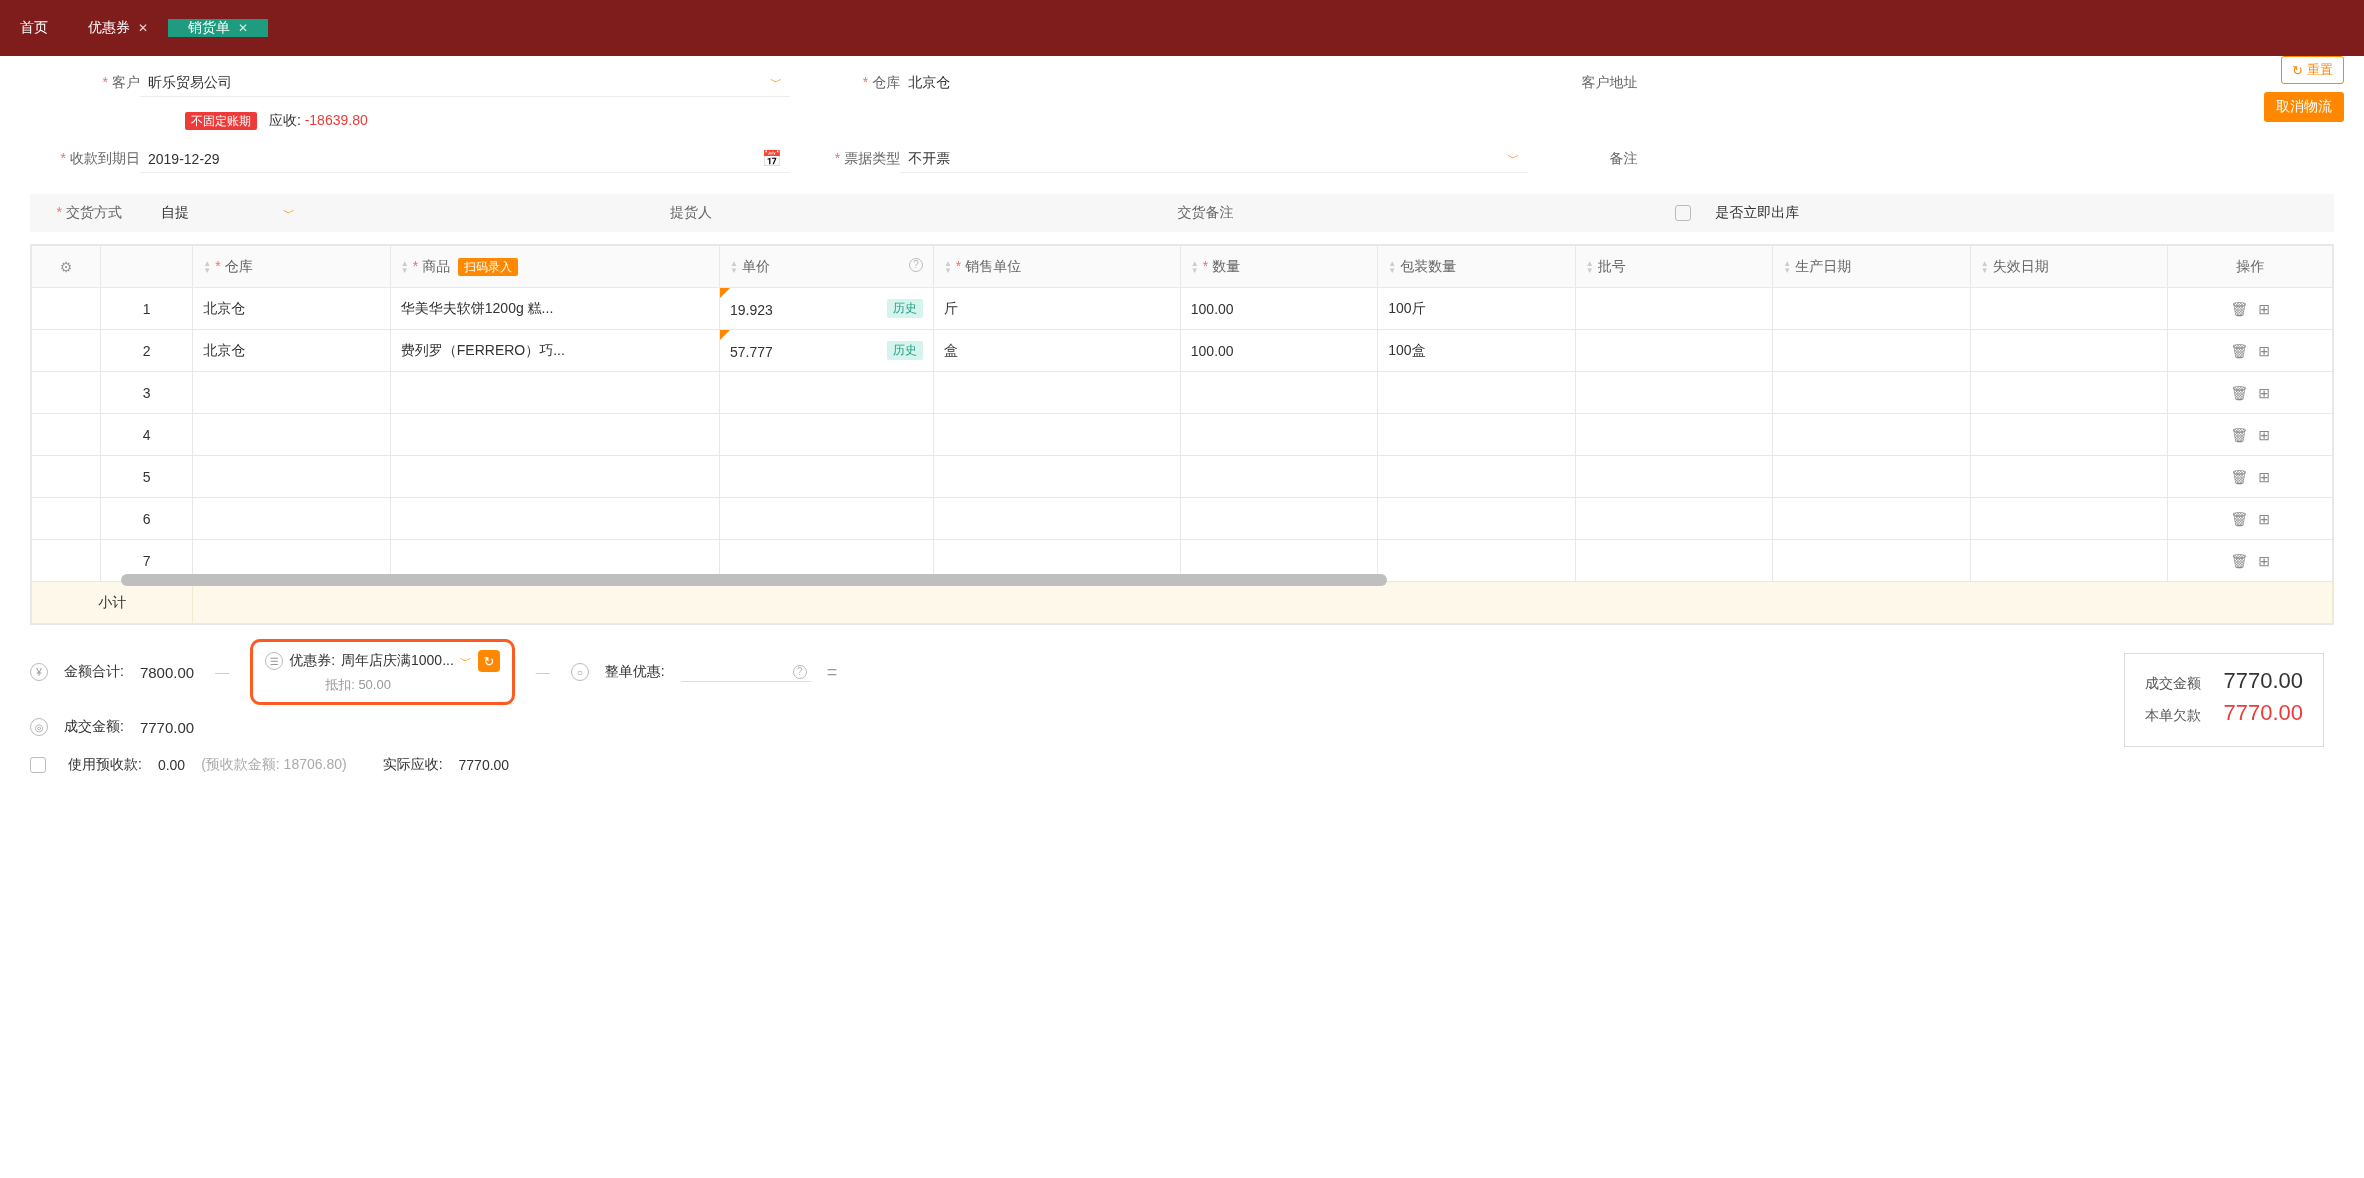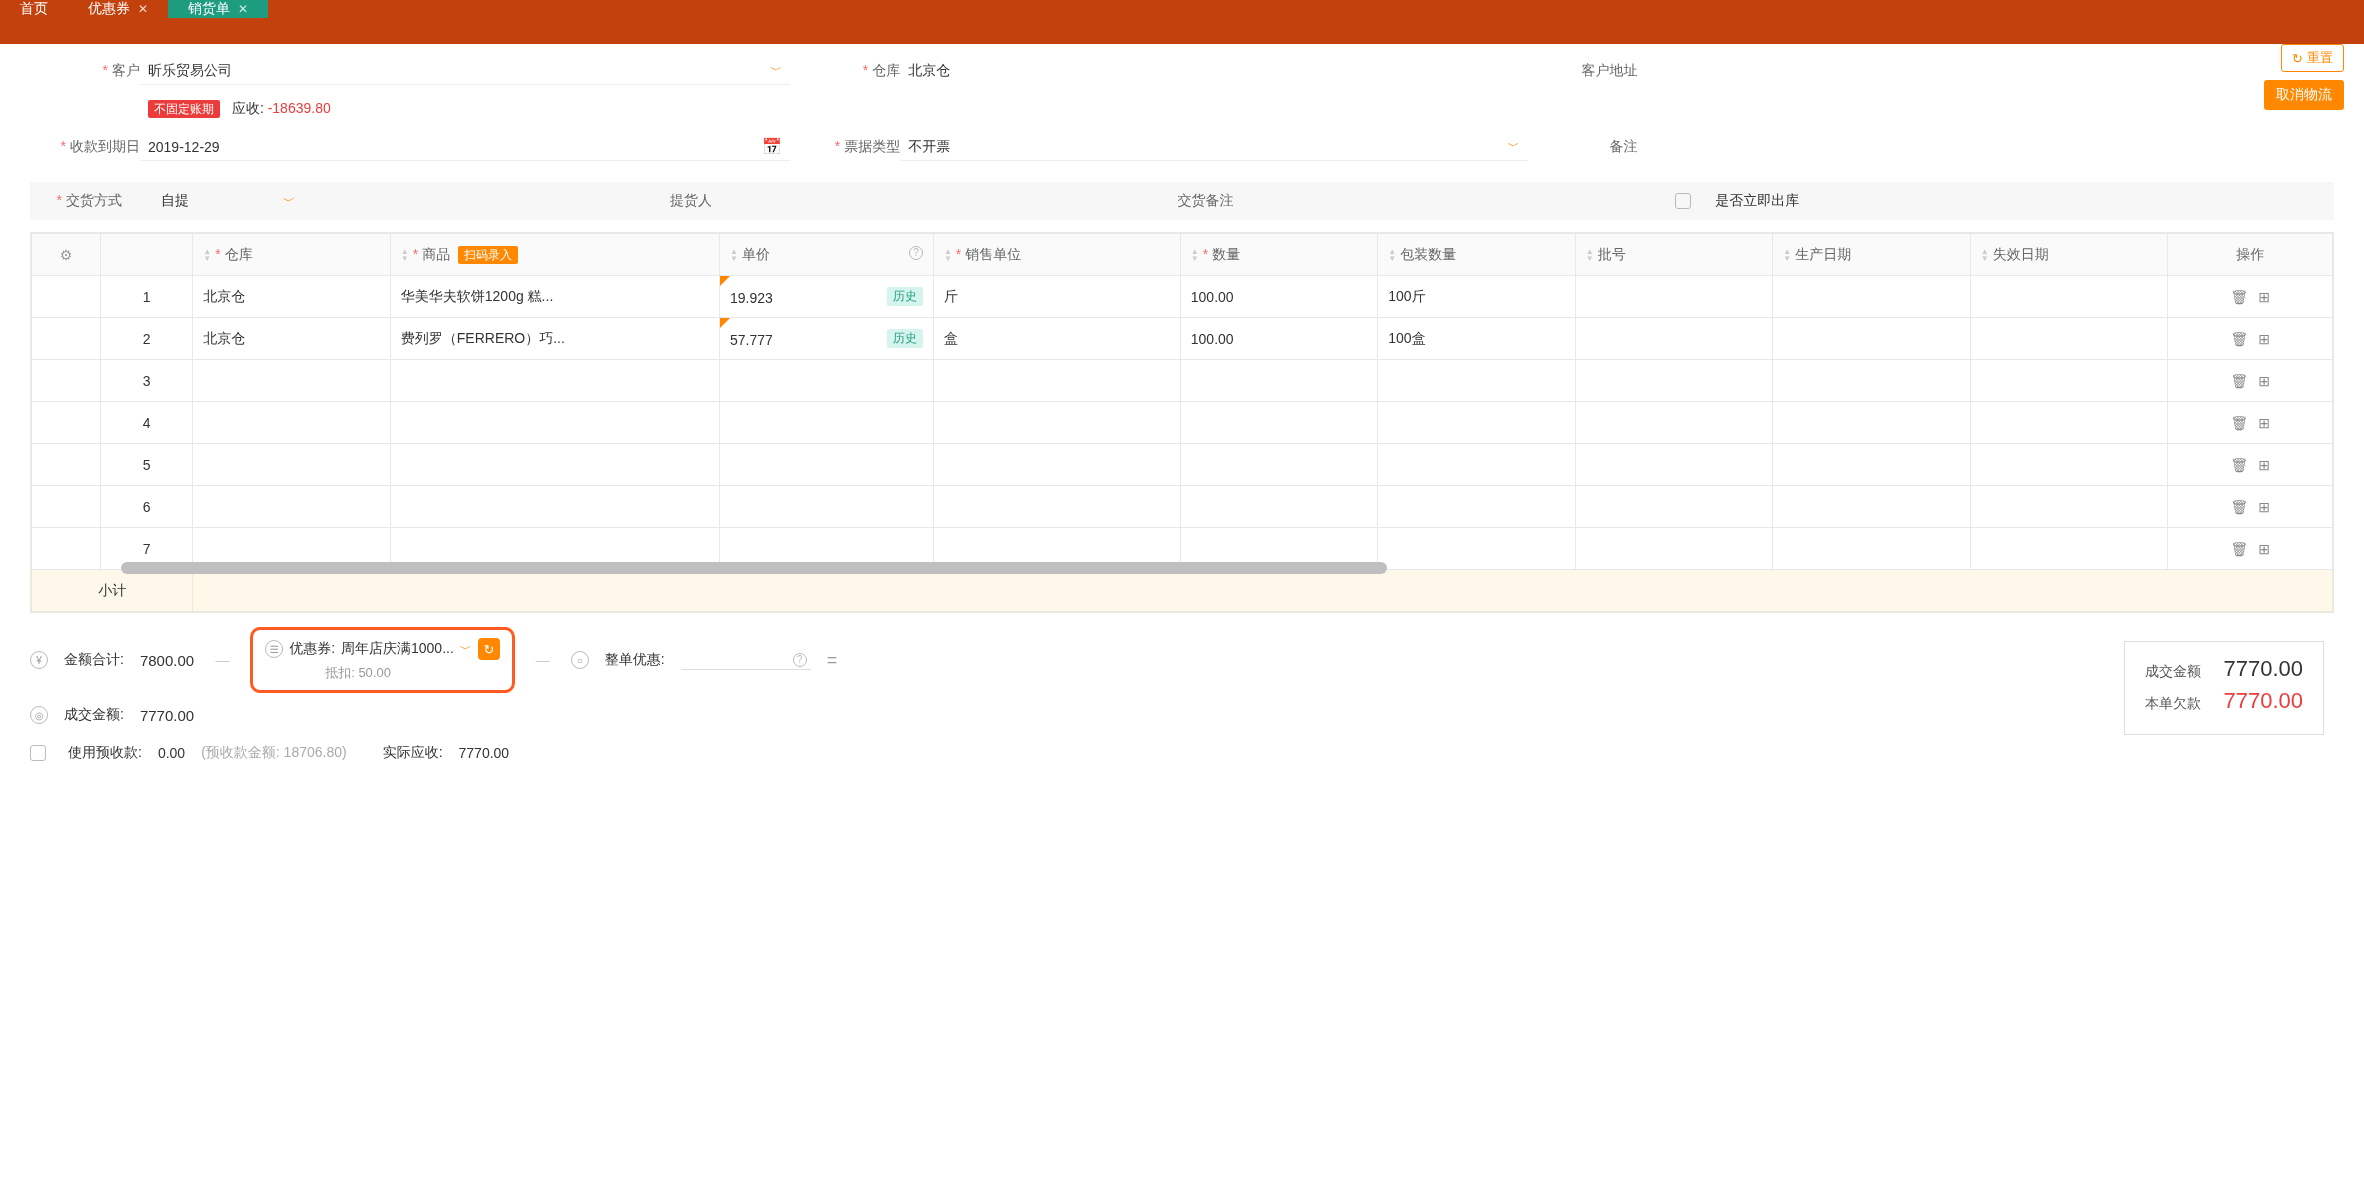--- a/index.html
+++ b/index.html
@@ -1,38 +1,38 @@
 <!DOCTYPE html>
 <html><head>
 <meta charset="utf-8">
 <style>
 * { box-sizing: border-box; margin: 0; padding: 0; }
 body { font-family: -apple-system, "PingFang SC", "Microsoft YaHei", sans-serif; font-size: 14px; color: #333; background: #fff; }
 
 
-.tabs { background: #c2410c; display: flex; height: 44px; align-items: flex-start; }
+.tabs { background: #7f1d1d; display: flex; height: 56px; align-items: center; }
 .tab { padding: 0 20px; display: flex; align-items: center; color: #fff; cursor: pointer; gap: 8px; }
 .tab.active { background: #1e9c7f; }
 .tab .close { font-size: 12px; opacity: 0.8; }
 
 
 .form-area { padding: 8px 30px 0 30px; }
 .form-row { display: flex; align-items: center; min-height: 38px; }
 .field-group { display: flex; align-items: center; min-height: 38px; }
 .fg-c1 { width: 33%; }
 .fg-c2 { width: 32%; }
 .fg-c3 { width: 35%; }
 .label { min-width: 110px; text-align: right; font-size: 14px; color: #666; }
 .req { color: #f56c6c; margin-right: 4px; }
 .inputish { flex: 1; padding: 4px 8px; min-height: 28px; display: flex; align-items: center; justify-content: space-between; border-bottom: 1px solid transparent; }
 .inputish.underlined { border-bottom: 1px solid #eee; }
 .caret-orange { color: #ff8800; font-size: 12px; }
 .cal-icon { color: #ff8800; font-size: 16px; }
 
-.badge-red { background: #eb3b3b; color: #fff; font-size: 12px; padding: 2px 6px; border-radius: 2px; margin-right: 8px; }
+.badge-red { background: #eb3b3b; color: #fff; font-size: 12px; padding: 2px 6px; border-radius: 2px; margin-right: 8px; margin-left: 37px; }
 .red-text { color: #eb3b3b; }
 
 .btn-orange { background: #ff8800; color: #fff; border: none; border-radius: 3px; padding: 6px 12px; font-size: 14px; cursor: pointer; position: absolute; right: 20px; }
 .btn-orange-ghost { border: 1px solid #ff8800; color: #ff8800; background: #fff; border-radius: 3px; padding: 4px 10px; font-size: 13px; cursor: pointer; position: absolute; right: 20px; top: 46px; display: flex; align-items: center; gap: 4px; }
 
 
 .delivery-row { margin: 16px 30px 0 30px; background: #f7f7f7; padding: 8px 12px; display: flex; align-items: center; gap: 20px; }
 .dl-group { display: flex; align-items: center; }
 .dl-label { font-size: 14px; color: #666; min-width: 80px; text-align: right; }
 .dl-value { padding: 2px 8px; min-width: 150px; display: flex; align-items: center; justify-content: space-between; }

